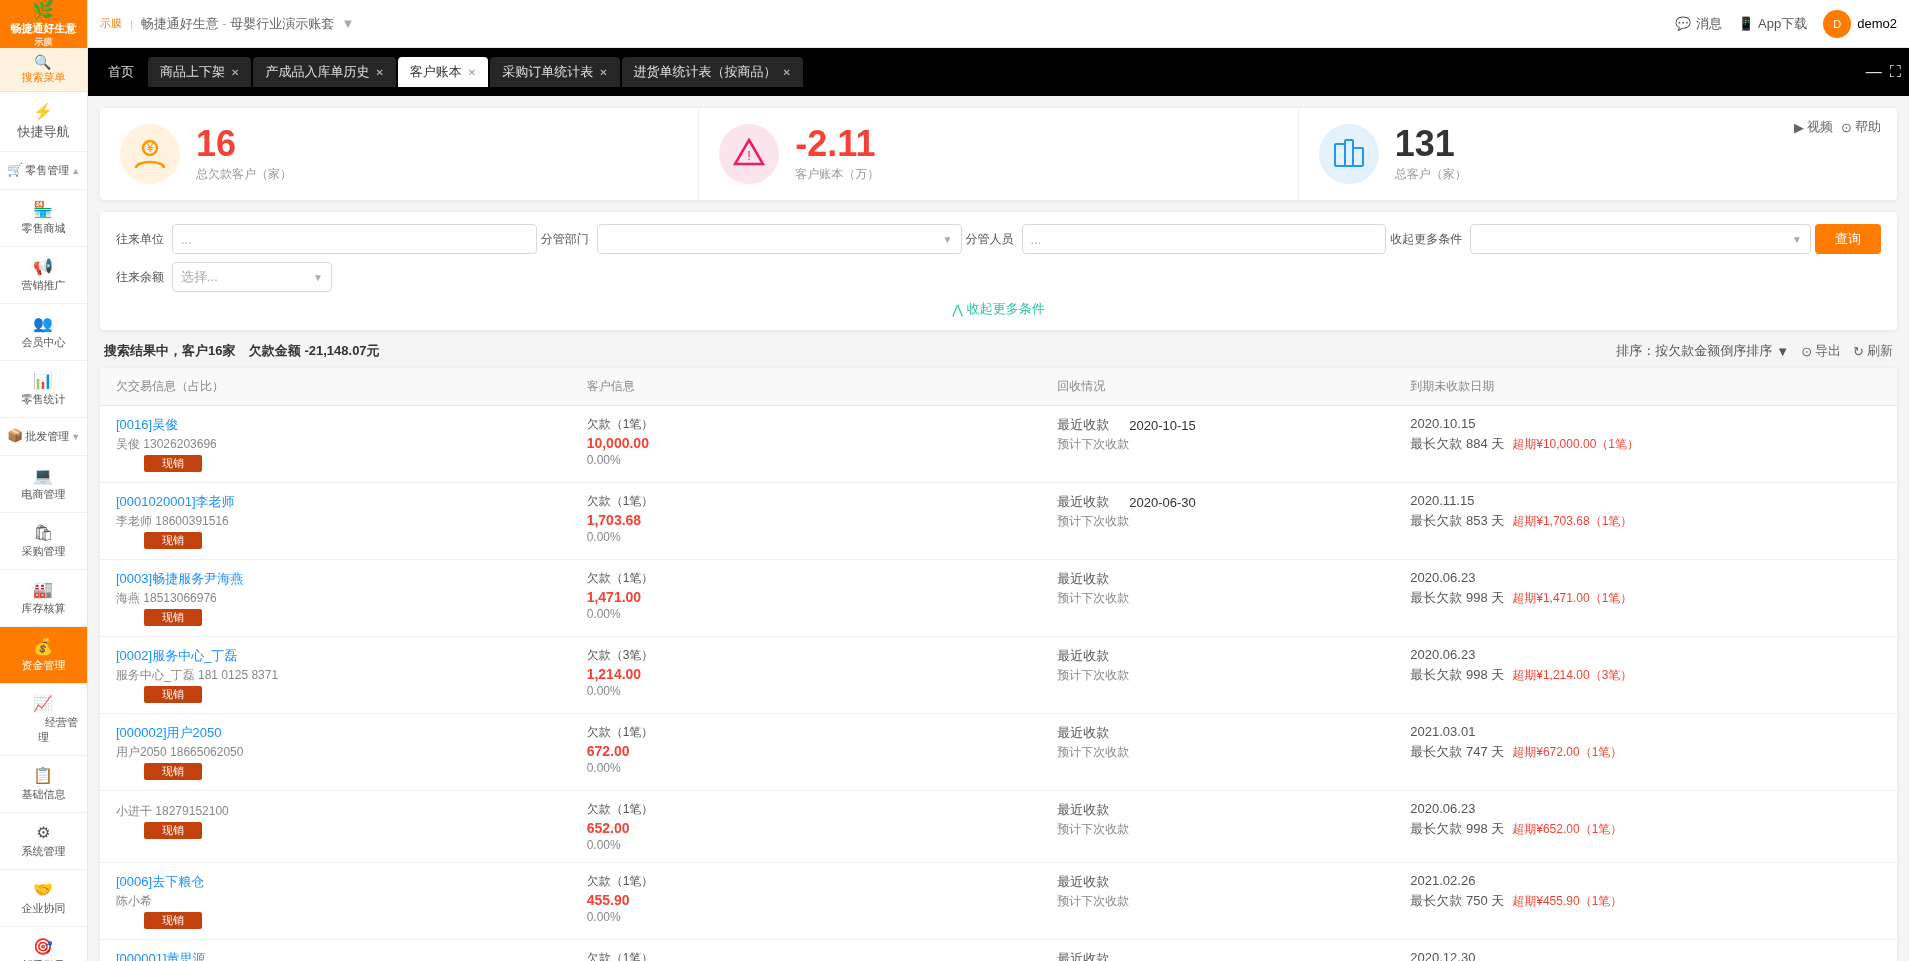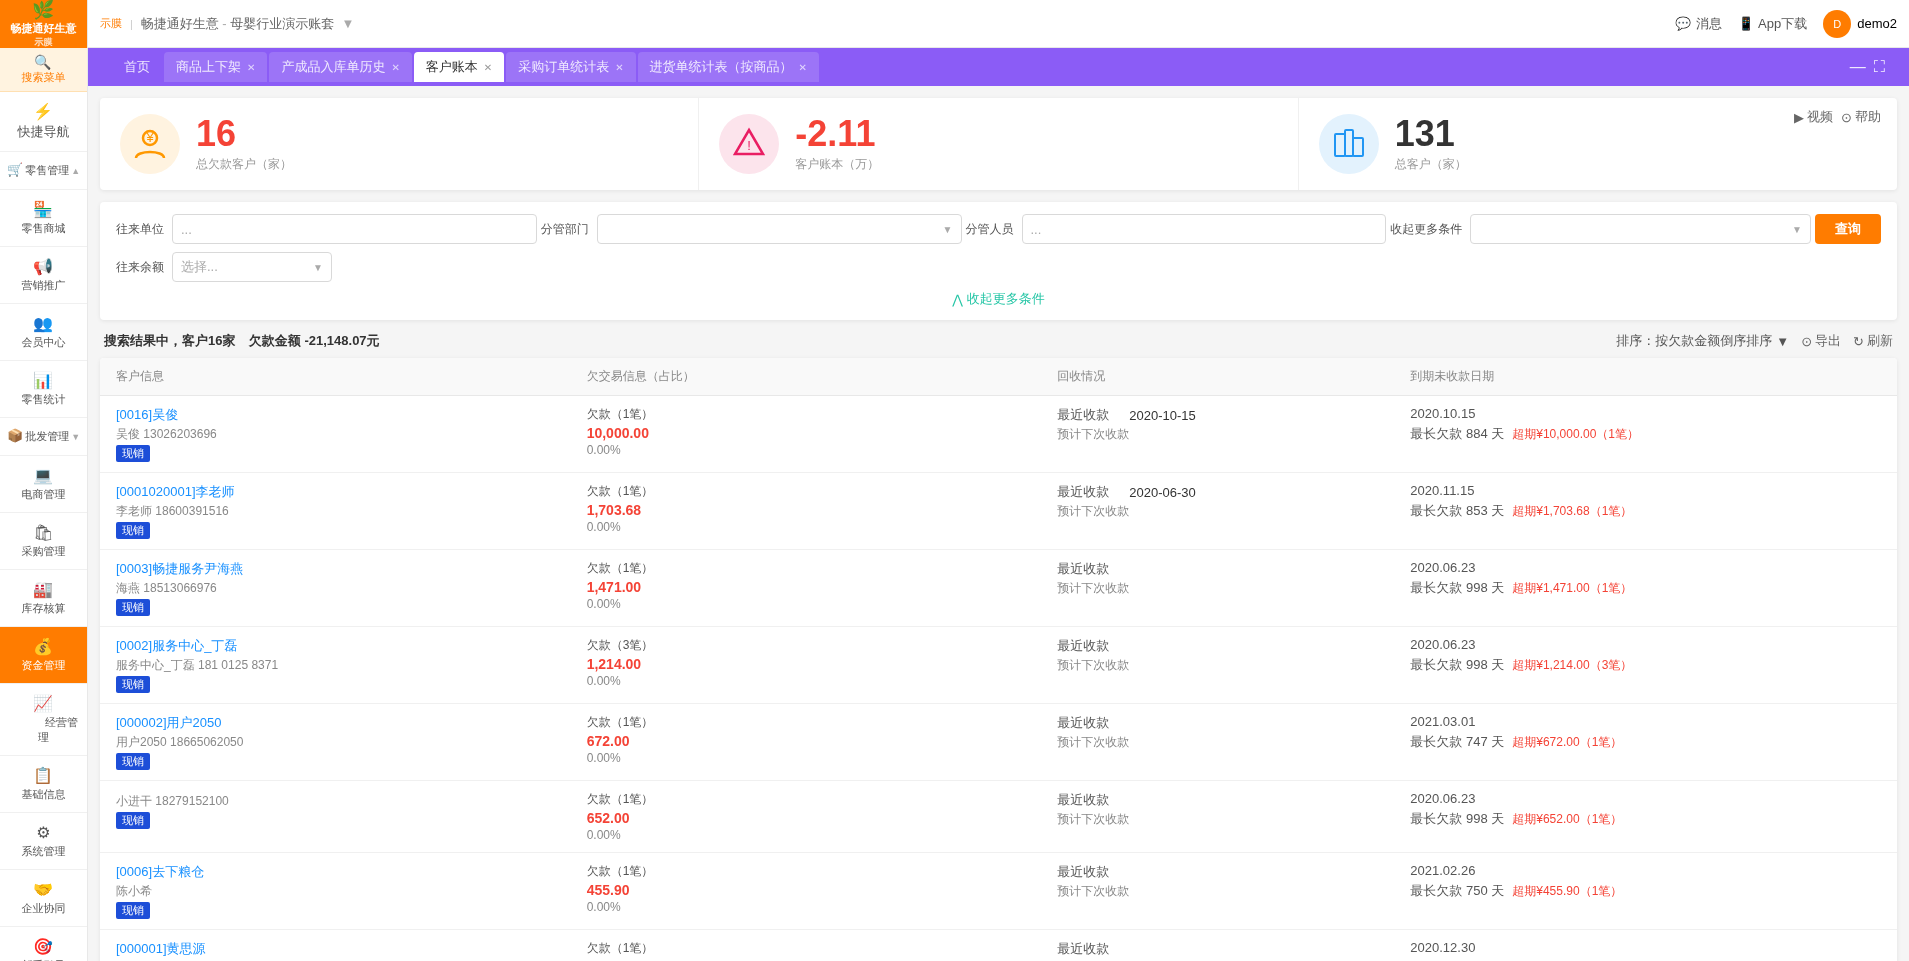--- a/index.html
+++ b/index.html
@@ -37,21 +37,21 @@
     }
     .header-left { display: flex; align-items: center; gap: 8px; }
     .header-right { display: flex; align-items: center; gap: 16px; }
     .header-msg { display: flex; align-items: center; gap: 4px; color: #555; cursor: pointer; font-size: 12px; }
     .header-app { display: flex; align-items: center; gap: 4px; color: #555; cursor: pointer; font-size: 12px; }
     .header-user { display: flex; align-items: center; gap: 6px; cursor: pointer; }
     .header-avatar { width: 28px; height: 28px; border-radius: 50%; background: #ff7c00; display: flex; align-items: center; justify-content: center; color: #fff; font-size: 11px; }
 
     
     .tabs-bar {
-      height: 38px; background: #8b5cf6; display: flex; align-items: center; padding: 0 24px; gap: 2px;
+      height: 48px; background: #000000; display: flex; align-items: center; padding: 0 8px; gap: 2px;
     }
     .tab {
       height: 30px; padding: 0 12px; display: flex; align-items: center; gap: 6px; border-radius: 4px 4px 0 0;
       cursor: pointer; font-size: 12px; color: rgba(255,255,255,0.85); background: rgba(255,255,255,0.15);
       white-space: nowrap;
     }
     .tab.active { background: #fff; color: #333; }
     .tab-close { font-size: 10px; color: rgba(255,255,255,0.7); cursor: pointer; }
     .tab.active .tab-close { color: #999; }
     .tab-home { background: transparent; }
@@ -93,21 +93,21 @@
     .filter-row { display: flex; align-items: center; gap: 4px; margin-bottom: 8px; flex-wrap: wrap; }
     .filter-item { display: flex; align-items: center; gap: 8px; flex: 1; min-width: 200px; }
     .filter-label { font-size: 12px; color: #555; white-space: nowrap; }
     .filter-input-with-arrow {
       flex: 1; height: 30px; border: 1px solid #d9d9d9; border-radius: 4px; padding: 0 8px; font-size: 12px;
       display: flex; align-items: center; justify-content: space-between; cursor: pointer; background: #fff;
     }
     .filter-arrow { color: #aaa; font-size: 10px; }
     .search-btn {
       height: 30px; padding: 0 20px; background: #ff7c00; color: #fff; border: none; border-radius: 4px;
-      cursor: pointer; font-size: 13px; white-space: nowrap; font-weight: bold;
+      cursor: pointer; font-size: 13px; white-space: nowrap;
     }
     .collapse-row { display: flex; justify-content: center; margin-top: 4px; }
     .collapse-btn { color: #26c6a6; font-size: 12px; cursor: pointer; display: flex; align-items: center; gap: 4px; }
 
     
     .result-info-bar {
       display: flex; justify-content: space-between; align-items: center; margin-bottom: 8px; padding: 0 4px;
     }
     .result-text { font-size: 12px; color: #555; }
     .result-text span { color: #333; font-weight: bold; }
@@ -116,21 +116,21 @@
     .result-action-btn { font-size: 12px; color: #666; cursor: pointer; display: flex; align-items: center; gap: 3px; }
 
     
     .table-wrap { background: #fff; border-radius: 4px; box-shadow: 0 1px 4px rgba(0,0,0,0.08); overflow: hidden; }
     .table-header { display: grid; grid-template-columns: 2fr 2fr 1.5fr 2fr; padding: 10px 16px; background: #f9f9f9; border-bottom: 1px solid #e8e8e8; }
     .th { font-size: 12px; color: #888; font-weight: normal; }
     .table-row-item { border-bottom: 1px solid #f0f0f0; padding: 10px 16px; display: grid; grid-template-columns: 2fr 2fr 1.5fr 2fr; align-items: start; }
     .cell-customer {}
     .customer-name { color: #1890ff; cursor: pointer; font-size: 13px; }
     .customer-phone { color: #888; font-size: 12px; margin: 2px 0; }
-    .customer-tag { display: inline-block; background: #1d4ed8; color: #fff; font-size: 11px; padding: 1px 6px; border-radius: 2px; }
+    .customer-tag { display: inline-block; background: #c2410c; color: #fff; font-size: 11px; padding: 1px 18px; border-radius: 2px; margin-left: 28px; }
     .cell-debt {}
     .debt-label { color: #555; font-size: 12px; }
     .debt-amount { color: #f44336; font-size: 14px; font-weight: bold; margin: 2px 0; }
     .debt-percent { color: #888; font-size: 12px; }
     .cell-payback {}
     .payback-row { display: flex; gap: 20px; align-items: center; font-size: 12px; color: #555; margin-bottom: 2px; }
     .payback-date { color: #333; }
     .payback-next { color: #888; font-size: 12px; }
     .cell-overdue {}
     .overdue-date { color: #555; font-size: 13px; margin-bottom: 4px; }
@@ -403,22 +403,22 @@
         </div>
         <div class="result-action-btn">
           <span>↻</span>
           <span>刷新</span>
         </div>
       </div>
     </div>
 
     <div class="table-wrap">
       <div class="table-header">
+        <div class="th">欠交易信息（占比）</div>
         <div class="th">客户信息</div>
-        <div class="th">欠交易信息（占比）</div>
         <div class="th">回收情况</div>
         <div class="th">到期未收款日期</div>
       </div>
       <div id="table-body">
           <div class="table-row-item">
     <div class="cell-customer">
       <div class="customer-name">[0016]吴俊</div>
       <div class="customer-phone">吴俊  13026203696</div>
       <span class="customer-tag">现销</span>
     </div>

